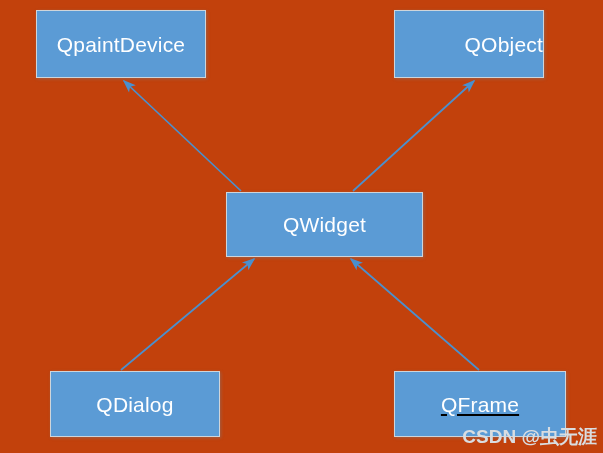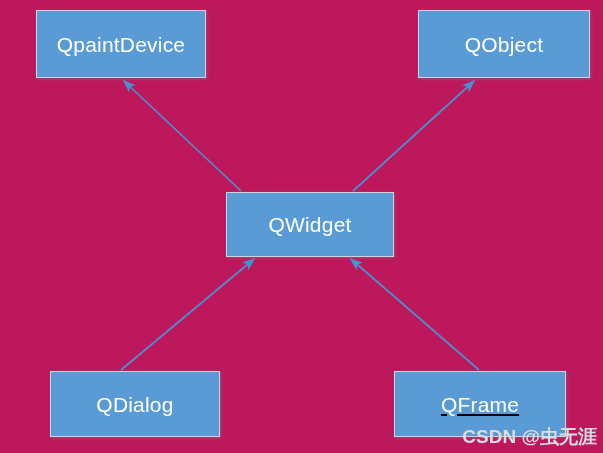--- a/index.html
+++ b/index.html
@@ -7,21 +7,21 @@
     padding: 0;
     background: #ffffff;
   }
   body {
     font-family: "Liberation Sans", sans-serif;
   }
   #canvas {
     position: relative;
     width: 603px;
     height: 453px;
-    background: #be185d;
+    background: #c2410c;
     overflow: hidden;
   }
   #edges {
     position: absolute;
     left: 0;
     top: 0;
     width: 603px;
     height: 453px;
     pointer-events: none;
   }
@@ -37,22 +37,22 @@
   }
   .node-label {
     color: #ffffff;
     font-size: 21px;
     font-weight: 400;
     letter-spacing: 0.2px;
     line-height: 1;
     white-space: nowrap;
   }
   #node-qpaintdevice { left: 36px;  top: 10px;  width: 170px; height: 68px; }
-  #node-qobject      { left: 418px; top: 10px;  width: 172px; height: 68px; }
-  #node-qwidget      { left: 226px; top: 192px; width: 168px; height: 65px; text-align: right; }
+  #node-qobject      { left: 394px; top: 10px;  width: 150px; height: 68px; justify-content: flex-end; }
+  #node-qwidget      { left: 226px; top: 192px; width: 197px; height: 65px; text-align: right; }
   #node-qdialog      { left: 50px;  top: 371px; width: 170px; height: 66px; }
   #node-qframe       { left: 394px; top: 371px; width: 172px; height: 66px; text-decoration: underline; }
 
   #watermark {
     position: absolute;
     right: 6px;
     bottom: 3px;
     color: #d9dde1;
     font-size: 19px;
     white-space: nowrap;

